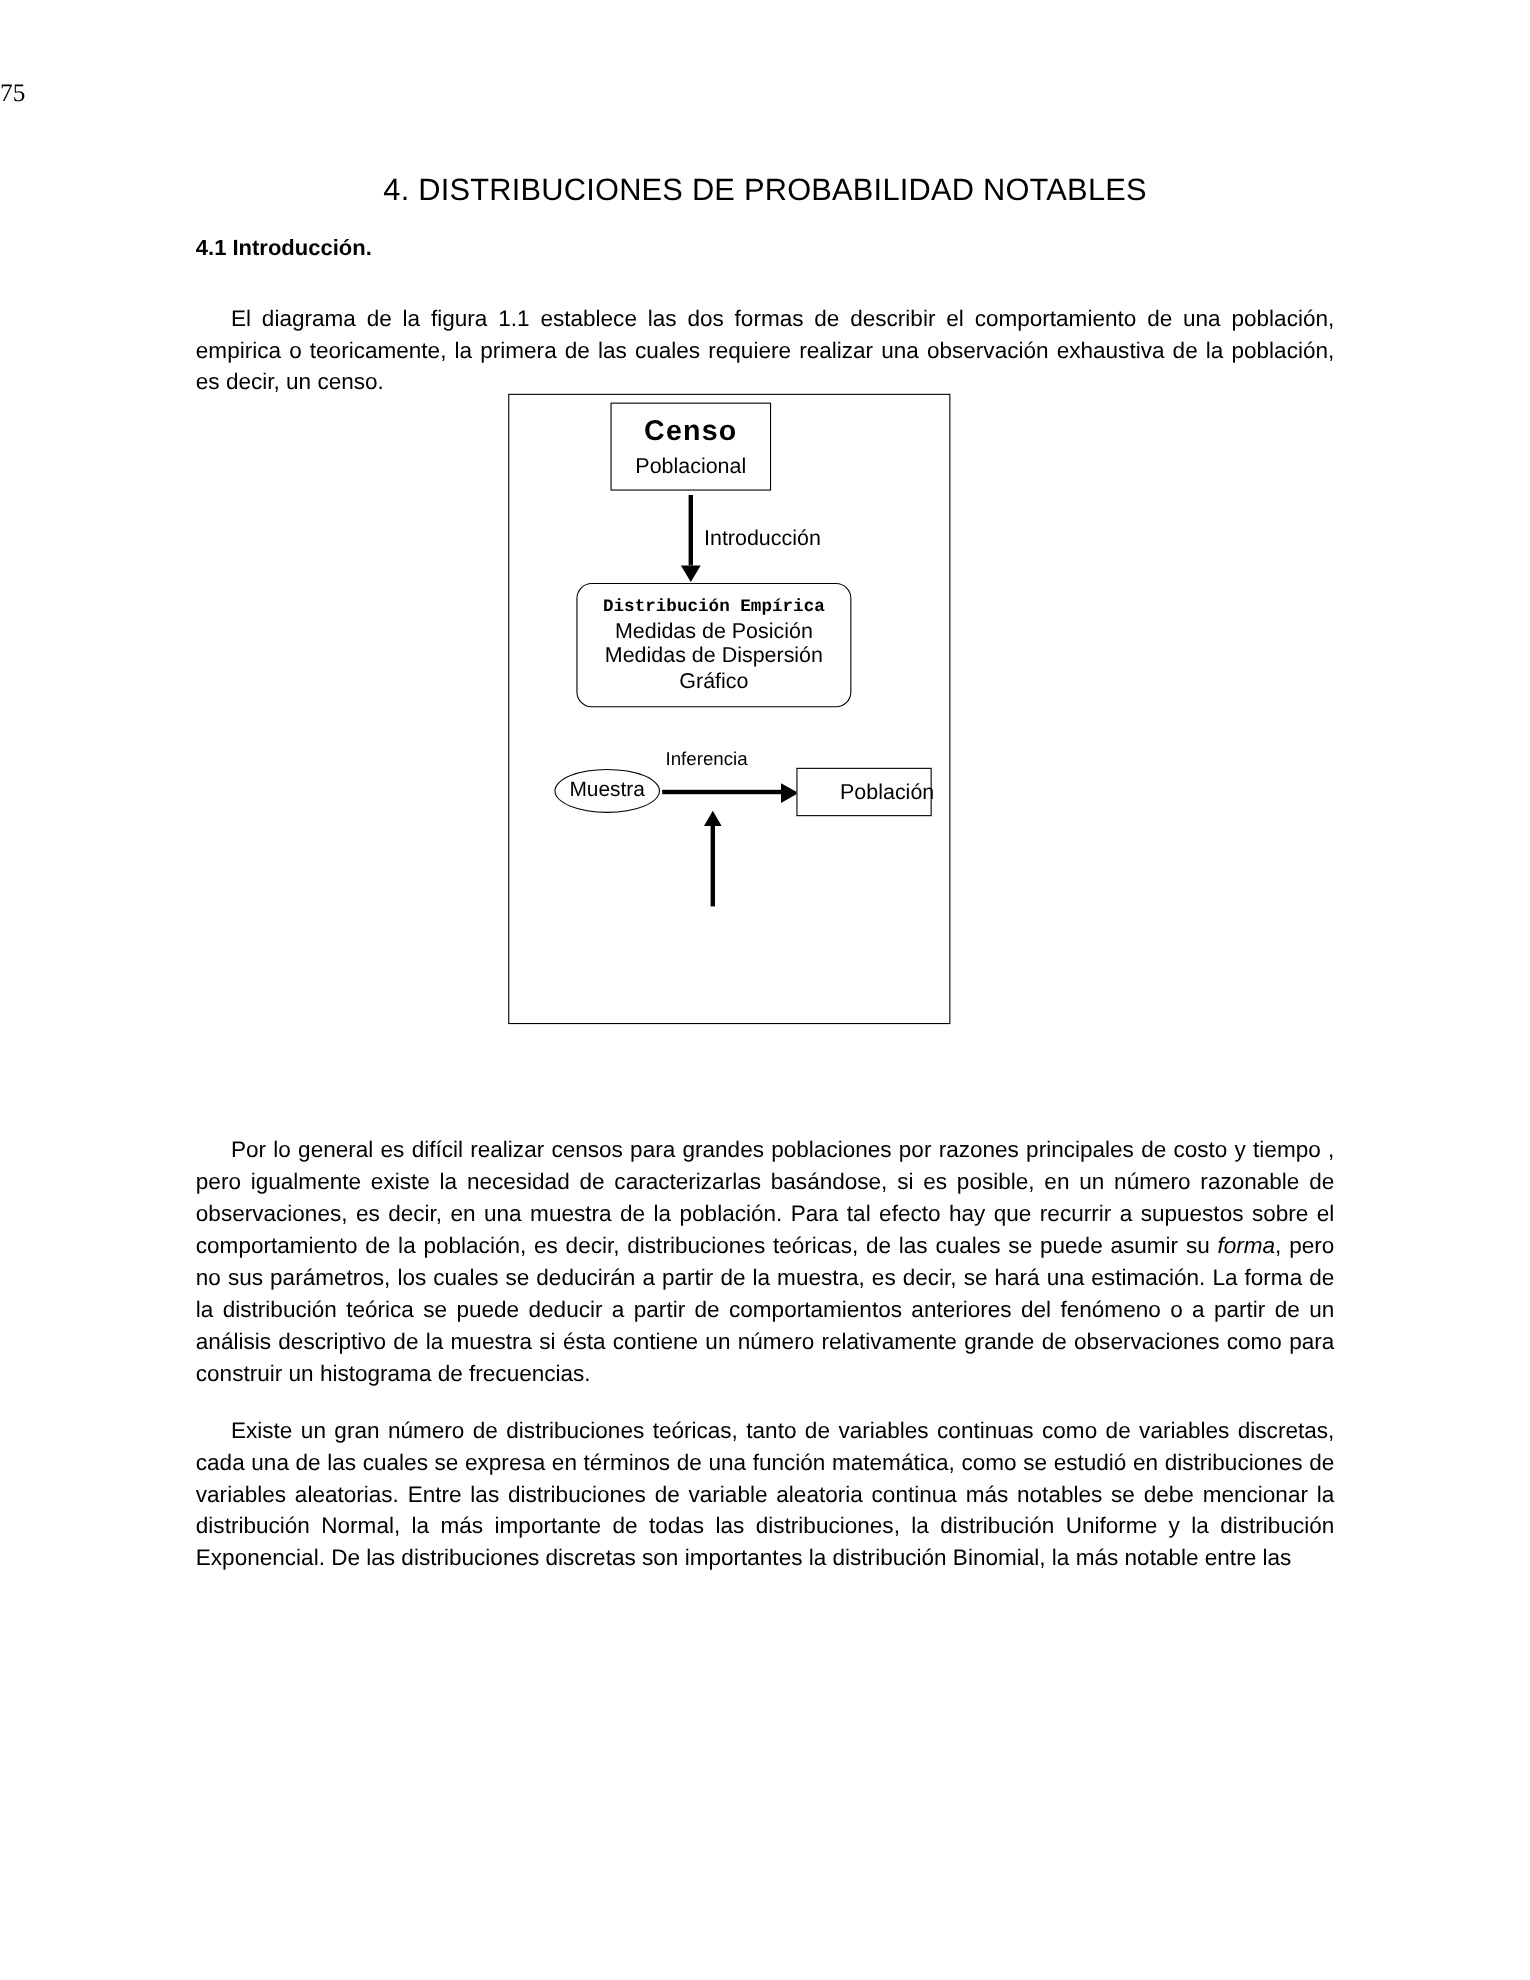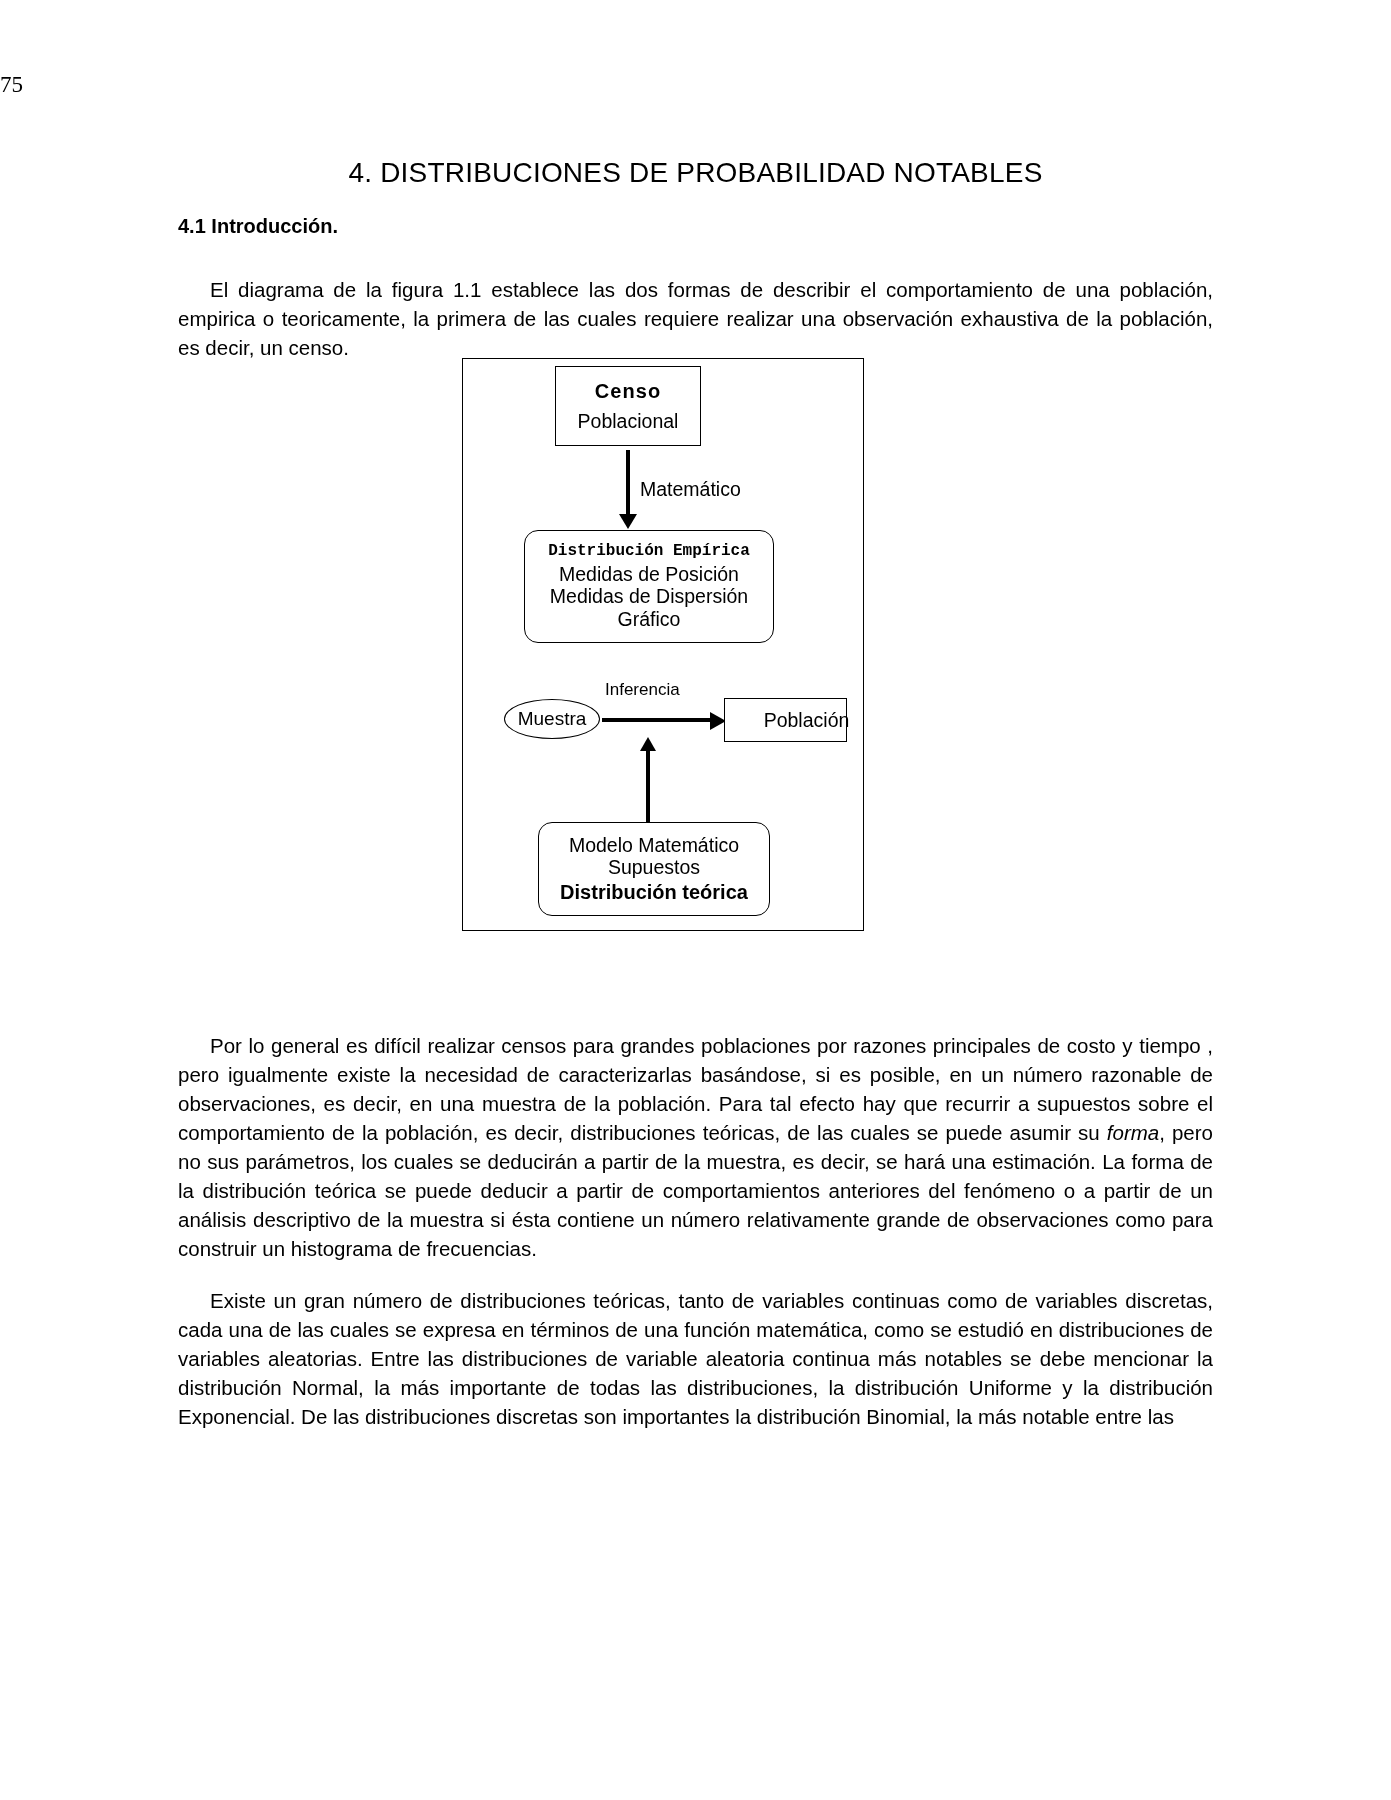--- a/index.html
+++ b/index.html
@@ -98,21 +98,21 @@
 
   
   #node-censo {
     left: 93px;
     top: 8px;
     width: 146px;
     height: 80px;
     border: 1.5px solid #000;
     font-size: 19.5px;
   }
-  #node-censo .ln:first-child { font-size: 20px; letter-spacing: 1.1px; margin-bottom: 7px;}
+  #node-censo .ln:first-child { font-size: 26px; letter-spacing: 1.1px; margin-bottom: 7px;}
 
   
   #node-dist-emp {
     left: 62px;
     top: 172px;
     width: 250px;
     height: 113px;
     border: 1.8px solid #000;
     border-radius: 14px;
     font-size: 19.5px;
@@ -230,21 +230,21 @@
   <div class="figure-wrap">
     <div class="figure-border"></div>
 
     <div class="node" id="node-censo">
       <span class="ln b">Censo</span>
       <span class="ln">Poblacional</span>
     </div>
 
     <div class="arrow-v" id="arrow-descripcion-line"></div>
     <div class="arrowhead-down" id="arrow-descripcion-head"></div>
-    <div id="label-descripcion">Matemático</div>
+    <div id="label-descripcion">Introducción</div>
 
     <div class="node" id="node-dist-emp">
       <span class="ln b">Distribución Empírica</span>
       <span class="ln">Medidas de Posición</span>
       <span class="ln">Medidas de Dispersión</span>
       <span class="ln">Gráfico</span>
     </div>
 
     <div class="node" id="node-muestra">
       <span class="ln">Muestra</span>
@@ -254,25 +254,20 @@
     <div class="arrowhead-right" id="arrow-inferencia-head"></div>
     <div id="label-inferencia">Inferencia</div>
 
     <div class="node" id="node-poblacion">
       <span class="ln">Población</span>
     </div>
 
     <div class="arrow-v" id="arrow-modelo-line"></div>
     <div class="arrowhead-up" id="arrow-modelo-head"></div>
 
-    <div class="node" id="node-modelo">
-      <span class="ln">Modelo Matemático</span>
-      <span class="ln">Supuestos</span>
-      <span class="ln b">Distribución teórica</span>
-    </div>
   </div>
 
 
   <p class="para" id="para-2"><span>Por lo general es difícil realizar censos para grandes poblaciones por razones principales de costo y tiempo , pero igualmente existe la necesidad de caracterizarlas basándose, si es posible, en un número razonable de observaciones, es decir, en una  muestra de la población. Para tal efecto hay que recurrir a supuestos sobre el comportamiento de la población, es decir, distribuciones teóricas, de las cuales se puede asumir su </span><em>forma</em><span>, pero no sus parámetros, los cuales se deducirán a partir de la muestra, es decir, se hará una estimación. La forma de la distribución teórica se puede deducir a partir de comportamientos anteriores del fenómeno o a partir de un análisis descriptivo de la muestra si ésta contiene un número relativamente grande de observaciones como para construir un histograma de frecuencias.</span></p>
 
   <p class="para" id="para-3">Existe un gran número de distribuciones teóricas,  tanto de variables continuas como de variables discretas, cada una de las cuales se expresa en términos de una función matemática, como se estudió en distribuciones de variables aleatorias.  Entre las distribuciones de variable aleatoria continua más notables se debe mencionar la  distribución Normal, la más importante de todas las distribuciones, la distribución Uniforme y la distribución Exponencial. De las distribuciones discretas son importantes la distribución Binomial, la más notable entre las</p>
 
 </div>
 
 </body></html>

